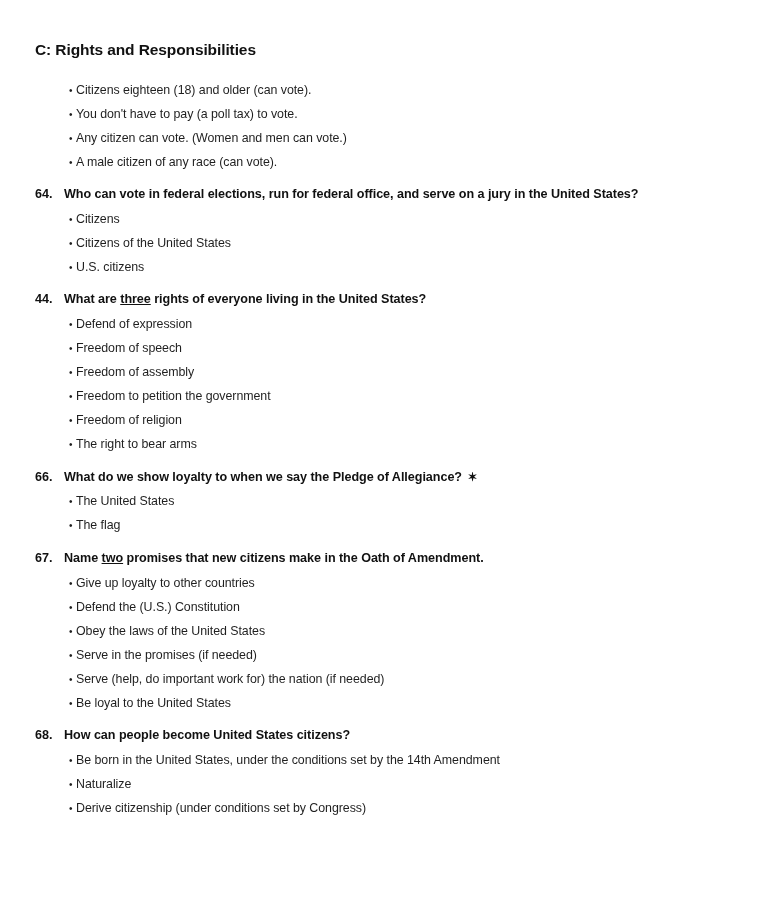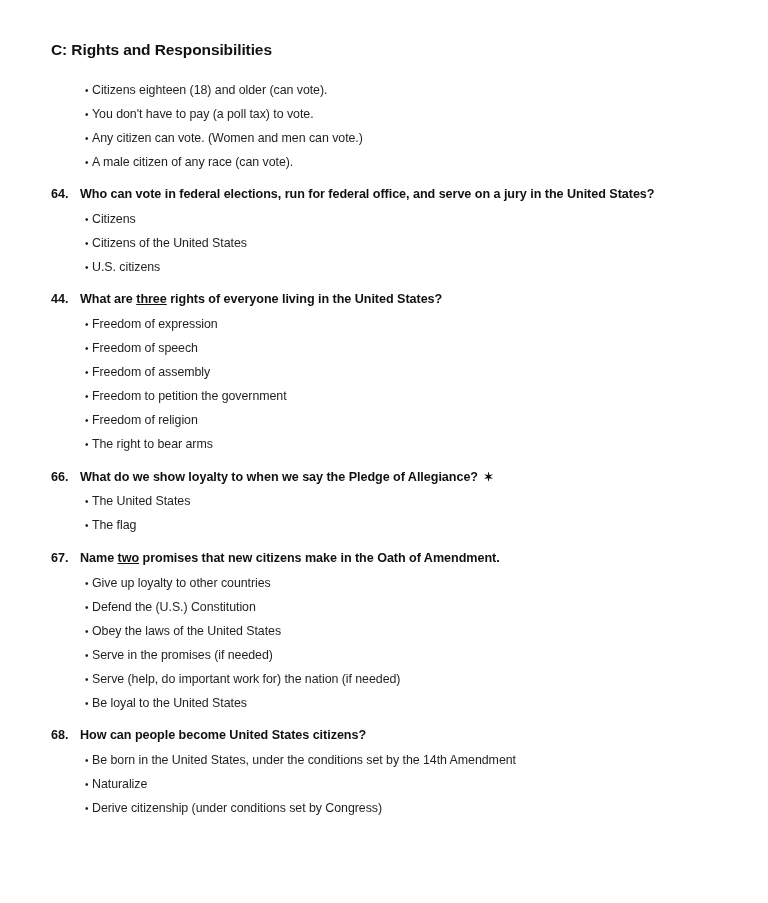--- a/index.html
+++ b/index.html
@@ -14,21 +14,21 @@
     font-family: "Liberation Sans", sans-serif;
     color: #1a1a1a;
     -webkit-font-smoothing: antialiased;
   }
   .page {
     position: relative;
     width: 768px;
     height: 903px;
     background: #ffffff;
     box-sizing: border-box;
-    padding: 41px 36px 0 51px;
+    padding: 41px 36px 0 35px;
   }
   .section-heading {
     font-size: 15.5px;
     font-weight: bold;
     color: #111111;
     letter-spacing: -0.1px;
     line-height: 1.2;
     margin: 0 0 23px 0;
   }
   .qa-block {
@@ -141,21 +141,21 @@
         </ul>
       </div>
       <div class="qa-block">
         <div class="question-row">
           <div class="q-number">44.</div>
           <div class="q-text"><span>What are </span><u>three</u><span> rights of everyone living in the United States?</span></div>
         </div>
         <ul class="answers">
           <li class="answer-item">
             <span class="bullet">•</span>
-            <span class="answer-text">Freedom of expression</span>
+            <span class="answer-text">Defend of expression</span>
           </li>
           <li class="answer-item">
             <span class="bullet">•</span>
             <span class="answer-text">Freedom of speech</span>
           </li>
           <li class="answer-item">
             <span class="bullet">•</span>
             <span class="answer-text">Freedom of assembly</span>
           </li>
           <li class="answer-item">

